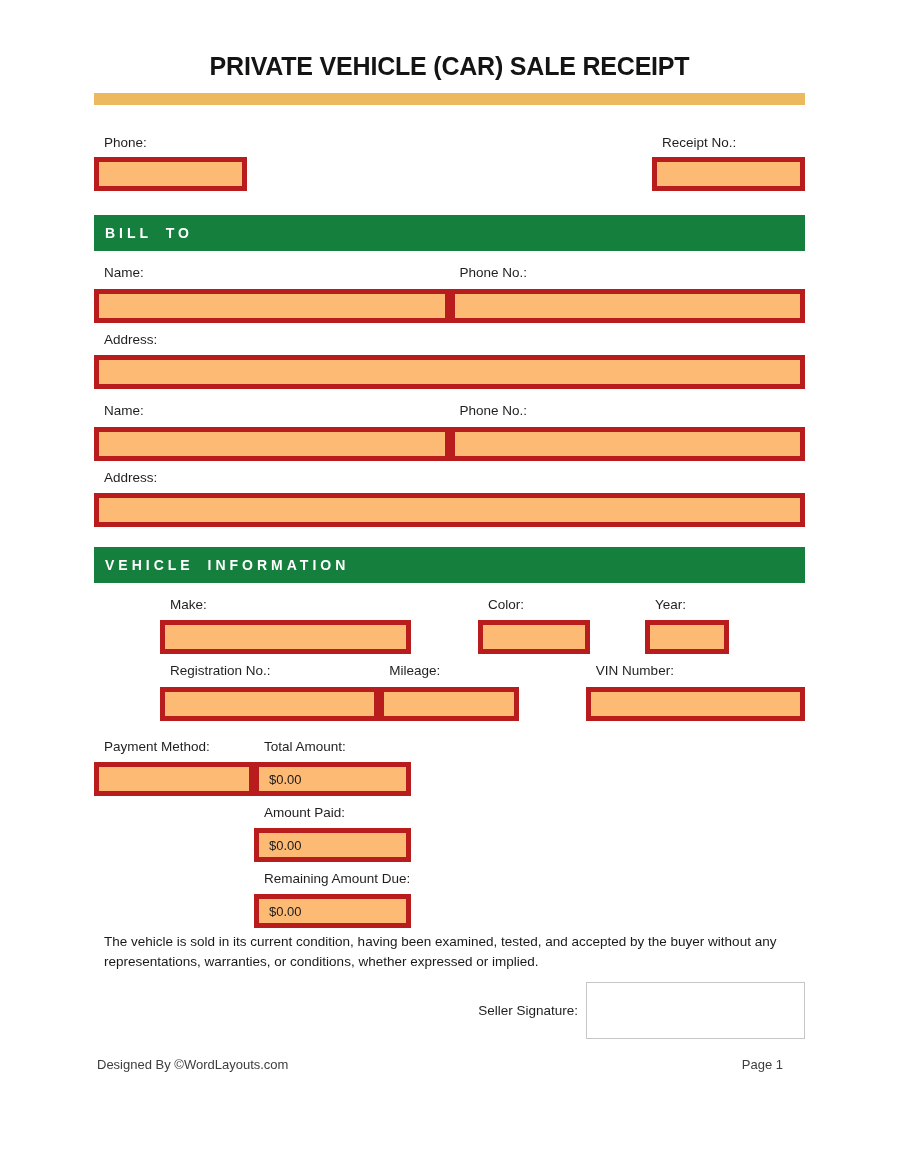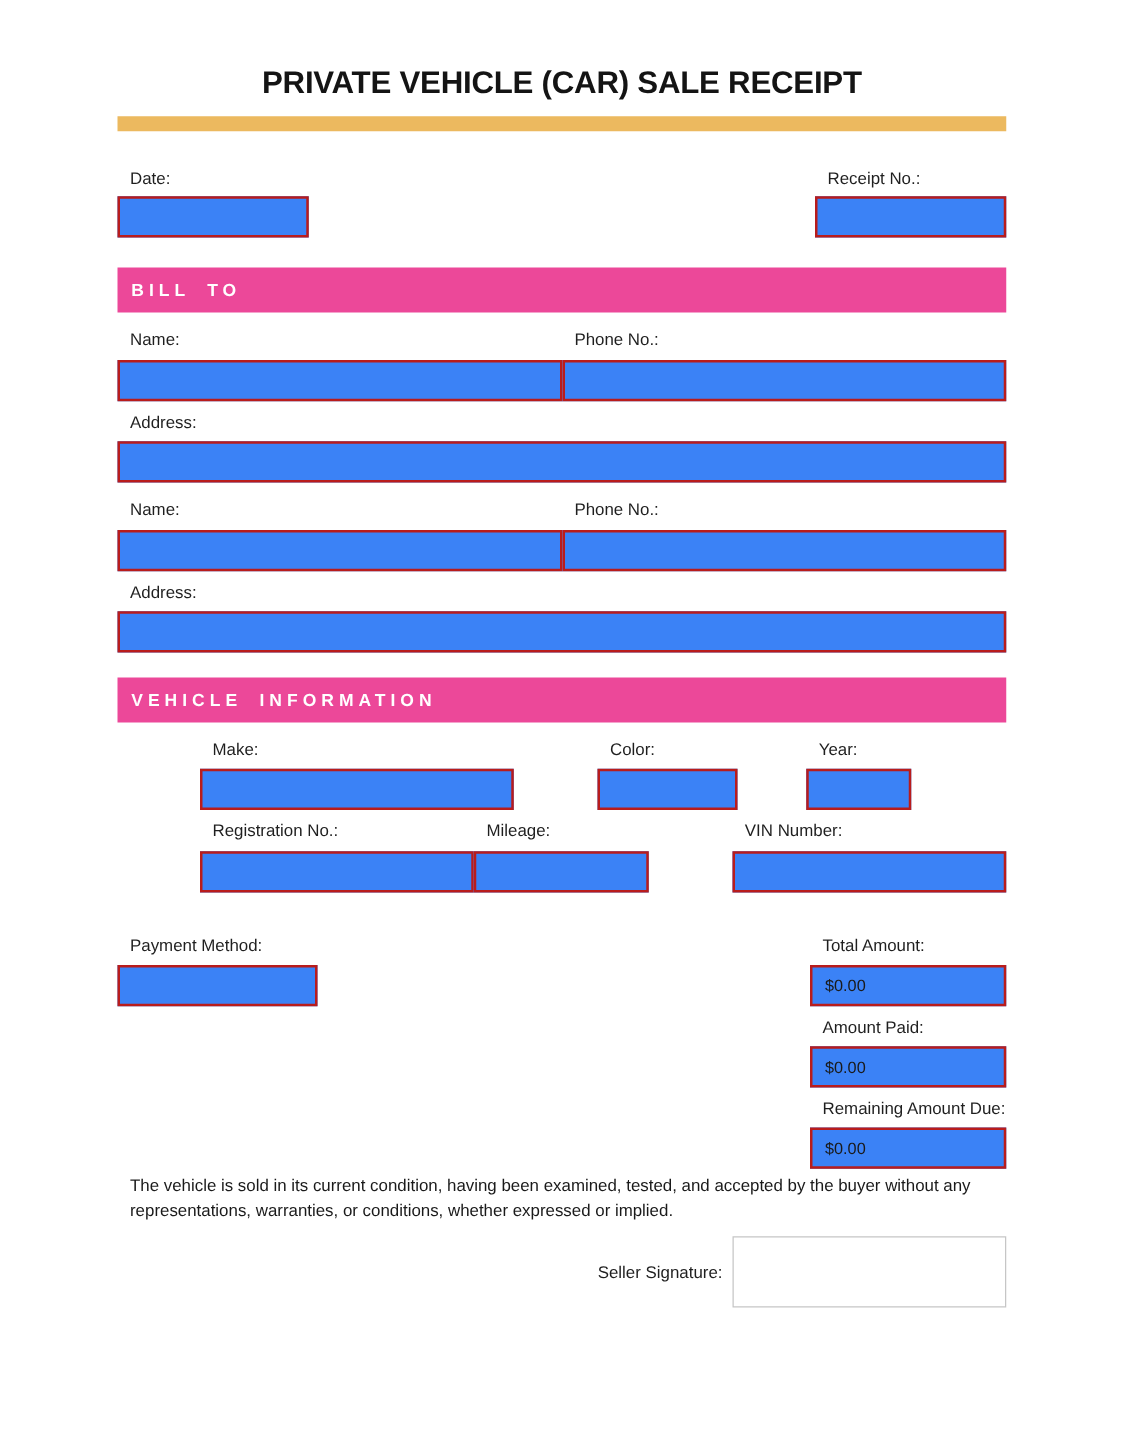--- a/index.html
+++ b/index.html
@@ -35,42 +35,42 @@
     font-size: 13.5px;
     line-height: 18px;
     color: #1f1f1f;
     padding-left: 10px;
     display: block;
   }
   .box {
     display: block;
     width: 100%;
     height: 33px;
-    border: 2px solid #b91c1c;
-    background: #3b82f6;
+    border: 5px solid #b91c1c;
+    background: #fdba74;
     font-family: "Liberation Sans", sans-serif;
     font-size: 13px;
     color: #1a1a1a;
     padding: 12px 10px;
     border-radius: 0;
     outline: none;
   }
 
   .header-row {
     margin-top: 29px;
     display: flex;
     justify-content: space-between;
   }
   .header-row .field-group { width: 153px; }
   .header-row .box { margin-top: 5px; }
 
   .section-bar {
     margin-top: 24px;
     height: 36px;
-    background: #ec4899;
+    background: #15803d;
     color: #ffffff;
     font-size: 14px;
     font-weight: 700;
     letter-spacing: 4px;
     word-spacing: 6px;
     line-height: 36px;
     padding-left: 11px;
   }
   .section-bar.mt20 { margin-top: 20px; }
 
@@ -98,23 +98,22 @@
   .vehicle-row2 {
     margin-top: 8px;
     display: flex;
   }
   .vehicle-row2 .g-mileage { width: 160px; }
   .vehicle-row2 .g-reg     { width: 251px; margin-left: 66px; }
   .vehicle-row2 .g-vin     { width: 251px; margin-left: 67px; }
   .vehicle-row2 .box { margin-top: 7px; }
 
   .payment-row {
-    margin-top: 34px;
-    display: flex;
-    justify-content: space-between;
+    margin-top: 17px;
+    display: flex;
   }
   .payment-row .g-method { width: 160px; }
   .payment-row .g-method .box { margin-top: 6px; }
   .amounts-col { width: 157px; }
   .amounts-col .box { margin-top: 6px; }
   .amounts-col .field-label.stacked { margin-top: 8px; }
   .amounts-col .field-label.stacked.first { margin-top: 0; }
 
   .disclaimer {
     margin-top: 4px;
@@ -154,21 +153,21 @@
 <body>
 
 <div class="page">
   <div class="content">
 
     <h1 class="doc-title">PRIVATE VEHICLE (CAR) SALE RECEIPT</h1>
     <div class="accent-rule"></div>
 
     <div class="header-row">
       <div class="field-group">
-        <span class="field-label">Date:</span>
+        <span class="field-label">Phone:</span>
         <input type="text" class="box" value="" style="">
       </div>
       <div class="field-group">
         <span class="field-label">Receipt No.:</span>
         <input type="text" class="box" value="" style="">
       </div>
     </div>
 
     <div class="section-bar">BILL TO</div>
 
@@ -252,15 +251,19 @@
       </div>
     </div>
 
     <p class="disclaimer">The vehicle is sold in its current condition, having been examined, tested, and accepted by the buyer without any representations, warranties, or conditions, whether expressed or implied.</p>
 
     <div class="signature-row">
       <span class="field-label">Seller Signature:</span>
       <div class="signature-box"></div>
     </div>
 
+    <div class="footer-row">
+      <span class="designed">Designed By ©WordLayouts.com</span>
+      <span class="pageno">Page 1</span>
+    </div>
 
   </div>
 </div>
 
 </body></html>

